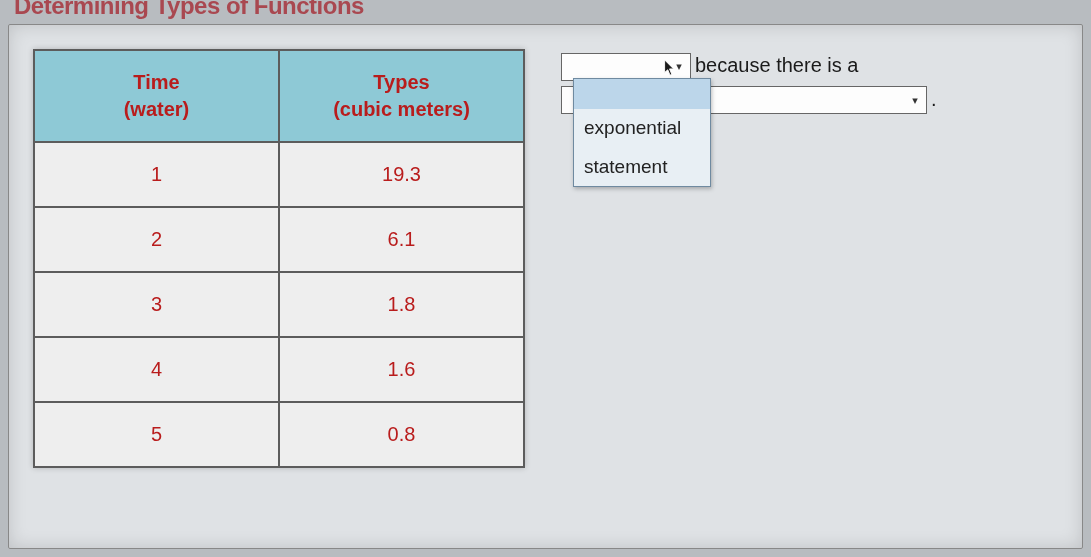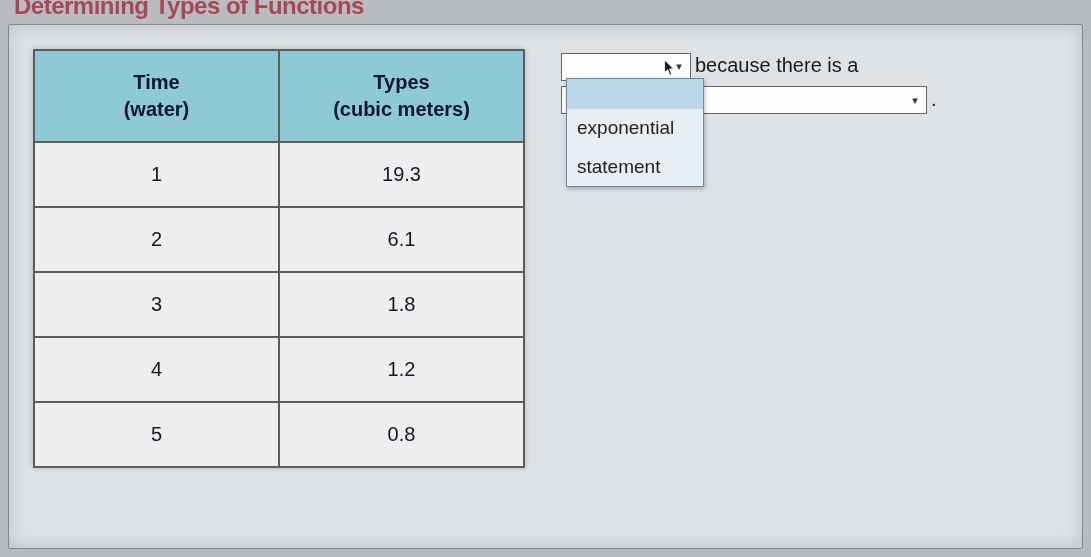--- a/index.html
+++ b/index.html
@@ -46,21 +46,21 @@
     table {
       border-collapse: collapse;
       background: #f6f6f6;
       box-shadow: 0 0 6px rgba(0,0,0,0.2);
     }
     th, td {
       border: 2px solid #5c5c5c;
       text-align: center;
       vertical-align: middle;
       font-size: 20px;
-      color: #0f172a;
+      color: #b91c1c;
     }
     th {
       background: #8ec9d6;
       font-weight: bold;
       padding: 18px 46px;
       line-height: 1.35;
     }
     td {
       padding: 20px 0;
       width: 245px;
@@ -123,21 +123,21 @@
       right: 14px;
       top: 8px;
       width: 14px;
       height: 18px;
       pointer-events: none;
       z-index: 5;
     }
     .dropdown-menu {
       position: absolute;
       top: 27px;
-      left: 5px;
+      left: 12px;
       width: 138px;
       background: #e8eff4;
       border: 1px solid #6f8aa0;
       box-shadow: 1px 2px 4px rgba(0,0,0,0.25);
       z-index: 4;
     }
     .dropdown-option {
       padding: 6px 10px;
       font-size: 19px;
       color: #222;
@@ -187,21 +187,21 @@
           <tr>
             <td>2</td>
             <td>6.1</td>
           </tr>
           <tr>
             <td>3</td>
             <td>1.8</td>
           </tr>
           <tr>
             <td>4</td>
-            <td>1.2</td>
+            <td>1.6</td>
           </tr>
           <tr>
             <td>5</td>
             <td>0.8</td>
           </tr>
         </tbody>
       </table>
     </div>
 
     <div class="right-pane">

